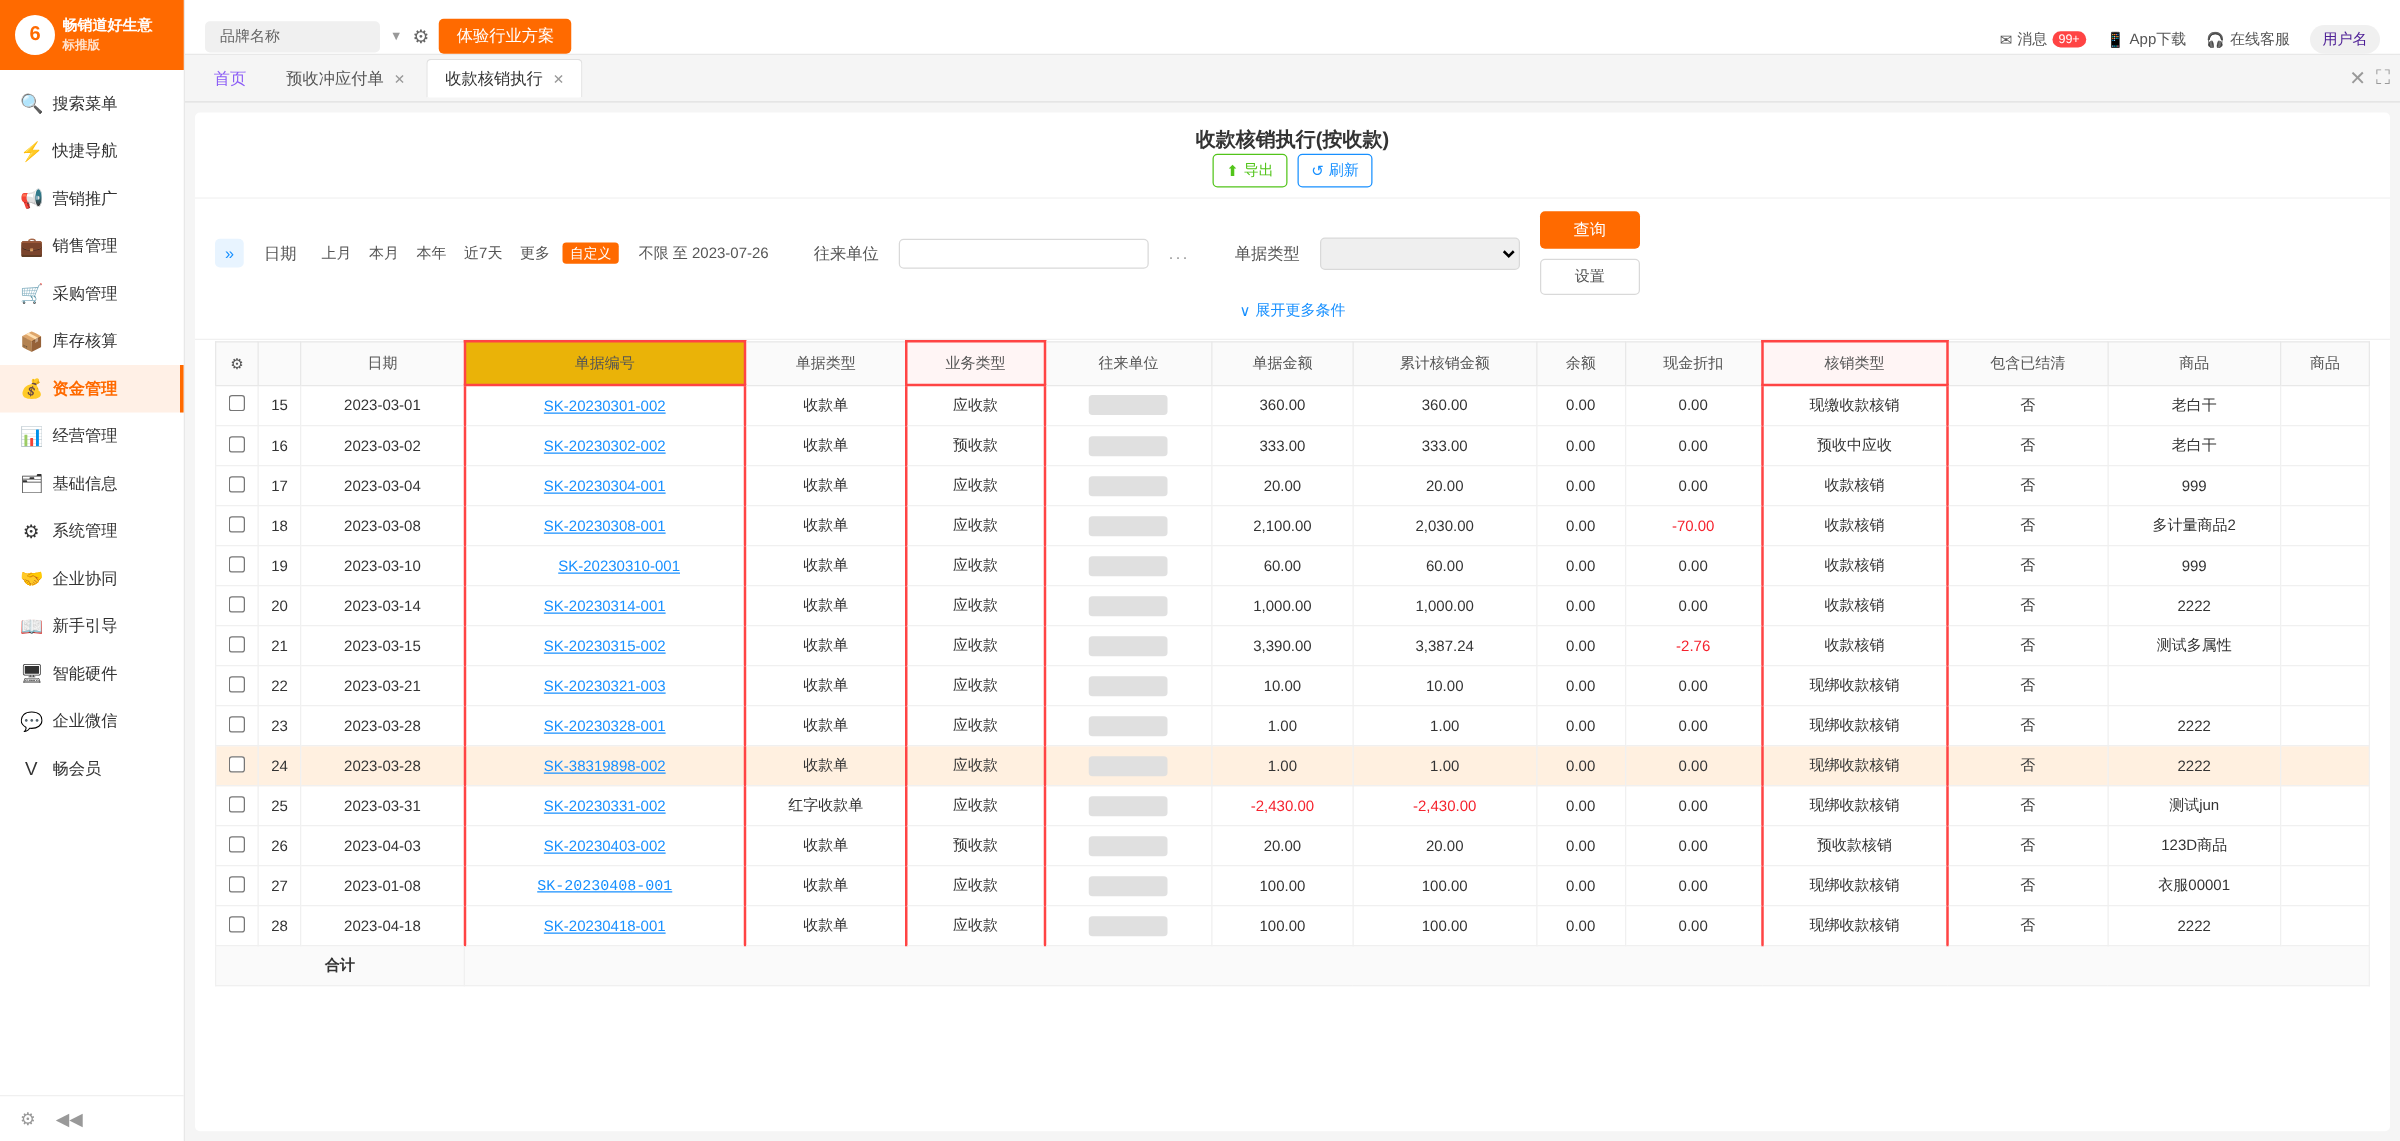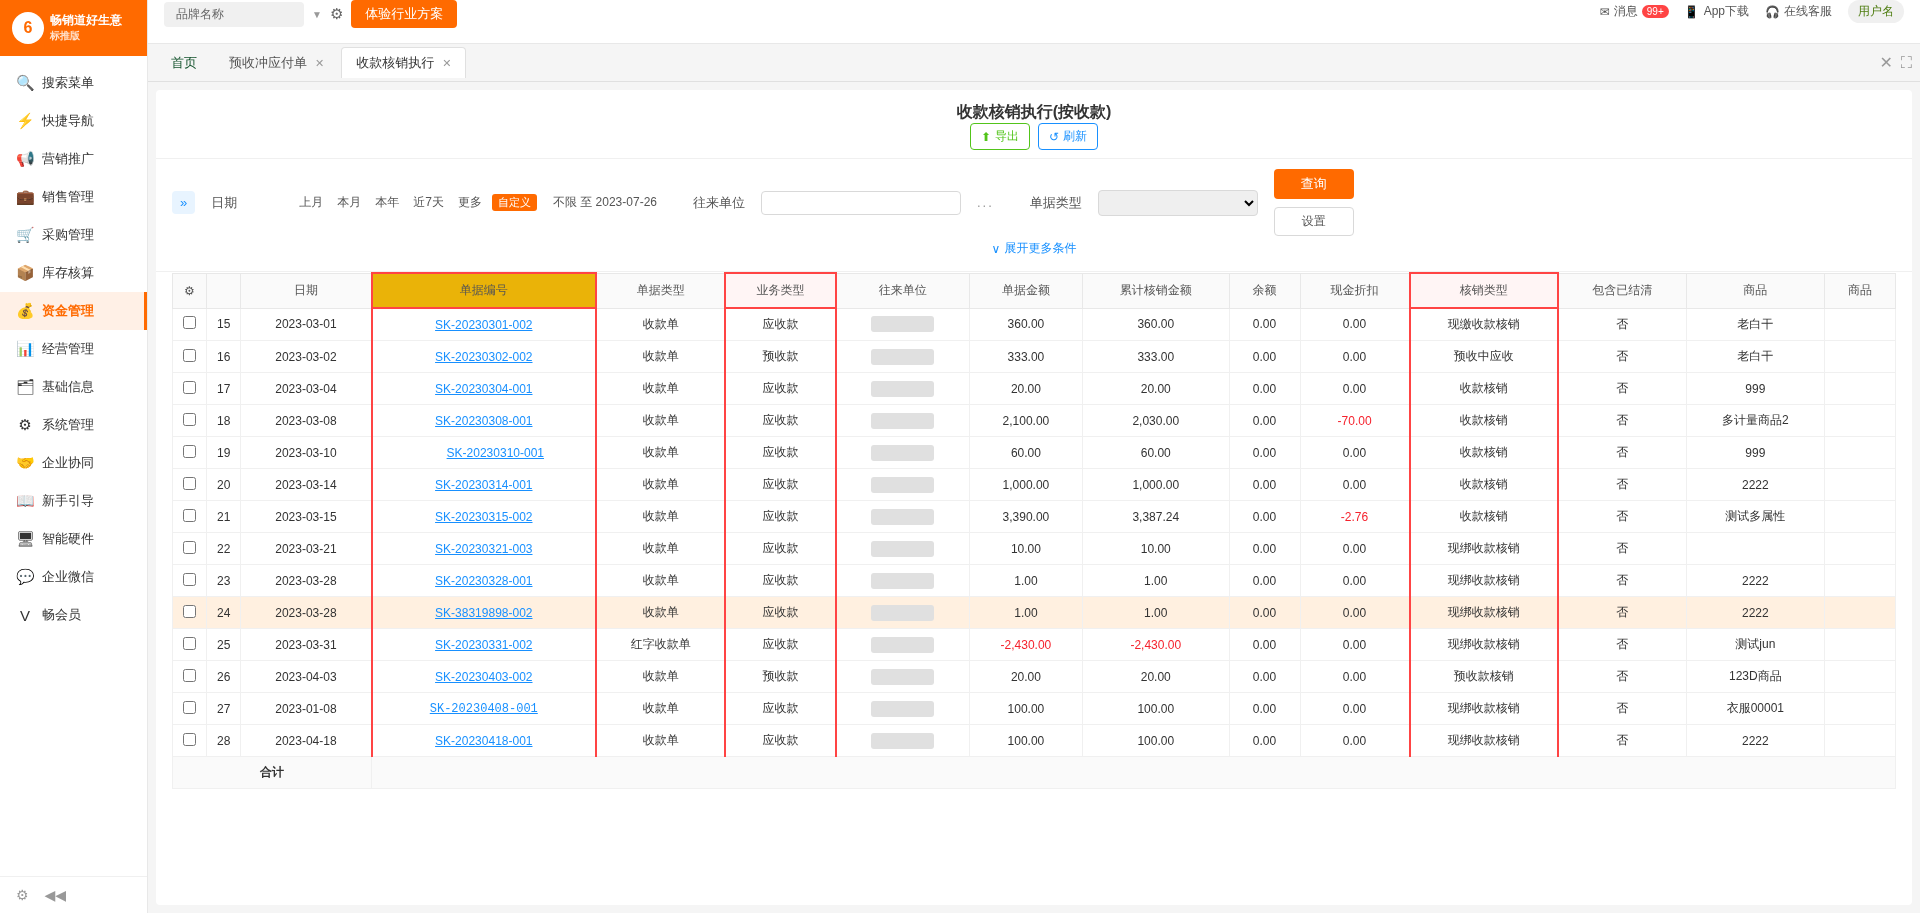--- a/index.html
+++ b/index.html
@@ -15,56 +15,56 @@
     .sidebar-item { display: flex; align-items: center; gap: 8px; padding: 10px 16px; cursor: pointer; color: #333; font-size: 13px; }
     .sidebar-item.active { background: #fff0e6; color: #ff6a00; font-weight: bold; border-right: 3px solid #ff6a00; }
     .sidebar-item-icon { font-size: 15px; width: 18px; text-align: center; }
     .sidebar-bottom { padding: 10px 16px; border-top: 1px solid #f0f0f0; display: flex; gap: 16px; }
     .sidebar-bottom-btn { color: #999; cursor: pointer; font-size: 14px; }
 
     
     .main { flex: 1; display: flex; flex-direction: column; overflow: hidden; }
 
     
-    .topbar { background: #fff; border-bottom: 1px solid #e8e8e8; height: 44px; display: flex; align-items: flex-start; padding: 0 16px; gap: 16px; }
+    .topbar { background: #fff; border-bottom: 1px solid #e8e8e8; height: 44px; display: flex; align-items: flex-end; padding: 0 16px; gap: 16px; }
     .topbar-left { display: flex; align-items: center; gap: 8px; }
     .topbar-brand { background: #f0f0f0; border-radius: 4px; padding: 4px 12px; font-size: 12px; color: #666; min-width: 140px; }
     .topbar-chevron { color: #999; font-size: 10px; }
     .topbar-gear { color: #666; font-size: 15px; cursor: pointer; }
     .topbar-industry-btn { background: #ff6a00; color: #fff; border: none; border-radius: 4px; padding: 5px 14px; font-size: 13px; cursor: pointer; }
     .topbar-right { margin-left: auto; display: flex; align-items: center; gap: 16px; color: #555; font-size: 12px; }
     .topbar-right-item { display: flex; align-items: center; gap: 4px; cursor: pointer; }
     .msg-badge { background: #ff4444; color: #fff; border-radius: 10px; padding: 1px 5px; font-size: 10px; }
-    .topbar-user { background: #f0f0f0; border-radius: 12px; padding: 3px 10px; font-size: 12px; color: #4d7c0f; }
+    .topbar-user { background: #f0f0f0; border-radius: 12px; padding: 3px 10px; font-size: 12px; color: #4c1d95; }
 
     
     .tabs { background: #f5f5f5; border-bottom: 1px solid #e0e0e0; display: flex; align-items: center; height: 38px; padding: 0 8px; gap: 2px; }
     .tab { display: flex; align-items: center; gap: 6px; padding: 6px 14px; border-radius: 4px 4px 0 0; font-size: 13px; cursor: pointer; background: #f5f5f5; color: #555; border: 1px solid transparent; border-bottom: none; }
     .tab.active { background: #fff; border-color: #e0e0e0; color: #333; font-weight: 500; }
-    .tab-home { color: #14532d; }
+    .tab-home { color: #8b5cf6; }
     .tab-close { font-size: 11px; color: #999; cursor: pointer; margin-left: 2px; }
     .tabs-actions { margin-left: auto; display: flex; gap: 8px; }
     .tab-action-btn { background: none; border: none; color: #999; font-size: 16px; cursor: pointer; }
 
     
     .page-content { flex: 1; background: #fff; overflow: hidden; display: flex; flex-direction: column; margin: 8px; border-radius: 4px; }
 
     
     .page-header { display: flex; align-items: center; justify-content: space-between; padding: 12px 16px 8px; border-bottom: 1px solid #f0f0f0; flex-direction: column; }
     .page-title { font-size: 16px; font-weight: bold; color: #333; }
     .page-header-actions { display: flex; gap: 8px; }
     .btn-export { display: flex; align-items: center; gap: 4px; color: #52c41a; border: 1px solid #52c41a; border-radius: 4px; padding: 4px 10px; background: #fff; cursor: pointer; font-size: 12px; }
     .btn-refresh { display: flex; align-items: center; gap: 4px; color: #1890ff; border: 1px solid #1890ff; border-radius: 4px; padding: 4px 10px; background: #fff; cursor: pointer; font-size: 12px; }
 
     
     .filter-area { padding: 10px 16px; background: #fff; border-bottom: 1px solid #f0f0f0; }
     .filter-row { display: flex; align-items: center; gap: 16px; }
     .filter-toggle-btn { background: #e8f4ff; border: none; color: #1890ff; border-radius: 4px; padding: 4px 8px; cursor: pointer; font-size: 13px; }
     .filter-label { color: #555; font-size: 13px; }
-    .filter-date-group { display: flex; align-items: center; gap: 6px; margin-left: 42px; }
+    .filter-date-group { display: flex; align-items: center; gap: 6px; }
     .filter-date-btn { border: none; background: none; color: #555; cursor: pointer; font-size: 12px; padding: 2px 4px; }
     .filter-date-custom { background: #ff6a00; color: #fff; border-radius: 3px; padding: 1px 6px; font-size: 11px; cursor: pointer; }
     .filter-date-value { color: #555; font-size: 12px; }
     .filter-input { border: 1px solid #d9d9d9; border-radius: 4px; padding: 4px 10px; font-size: 12px; color: #333; min-width: 180px; }
     .filter-dots { color: #999; letter-spacing: 2px; }
     .filter-select { border: 1px solid #d9d9d9; border-radius: 4px; padding: 4px 10px; font-size: 12px; min-width: 160px; }
     .btn-query { background: #ff6a00; color: #fff; border: none; border-radius: 4px; padding: 6px 20px; font-size: 13px; cursor: pointer; }
     .btn-setting { background: #fff; color: #555; border: 1px solid #d9d9d9; border-radius: 4px; padding: 5px 14px; font-size: 12px; cursor: pointer; display: block; margin-top: 4px; width: 100%; }
     .filter-actions-col { display: flex; flex-direction: column; gap: 4px; min-width: 80px; }
     .expand-row { display: flex; justify-content: center; padding: 4px 0; }

